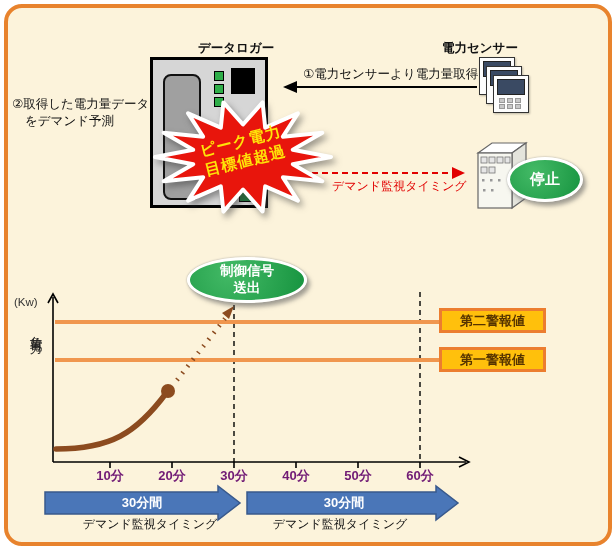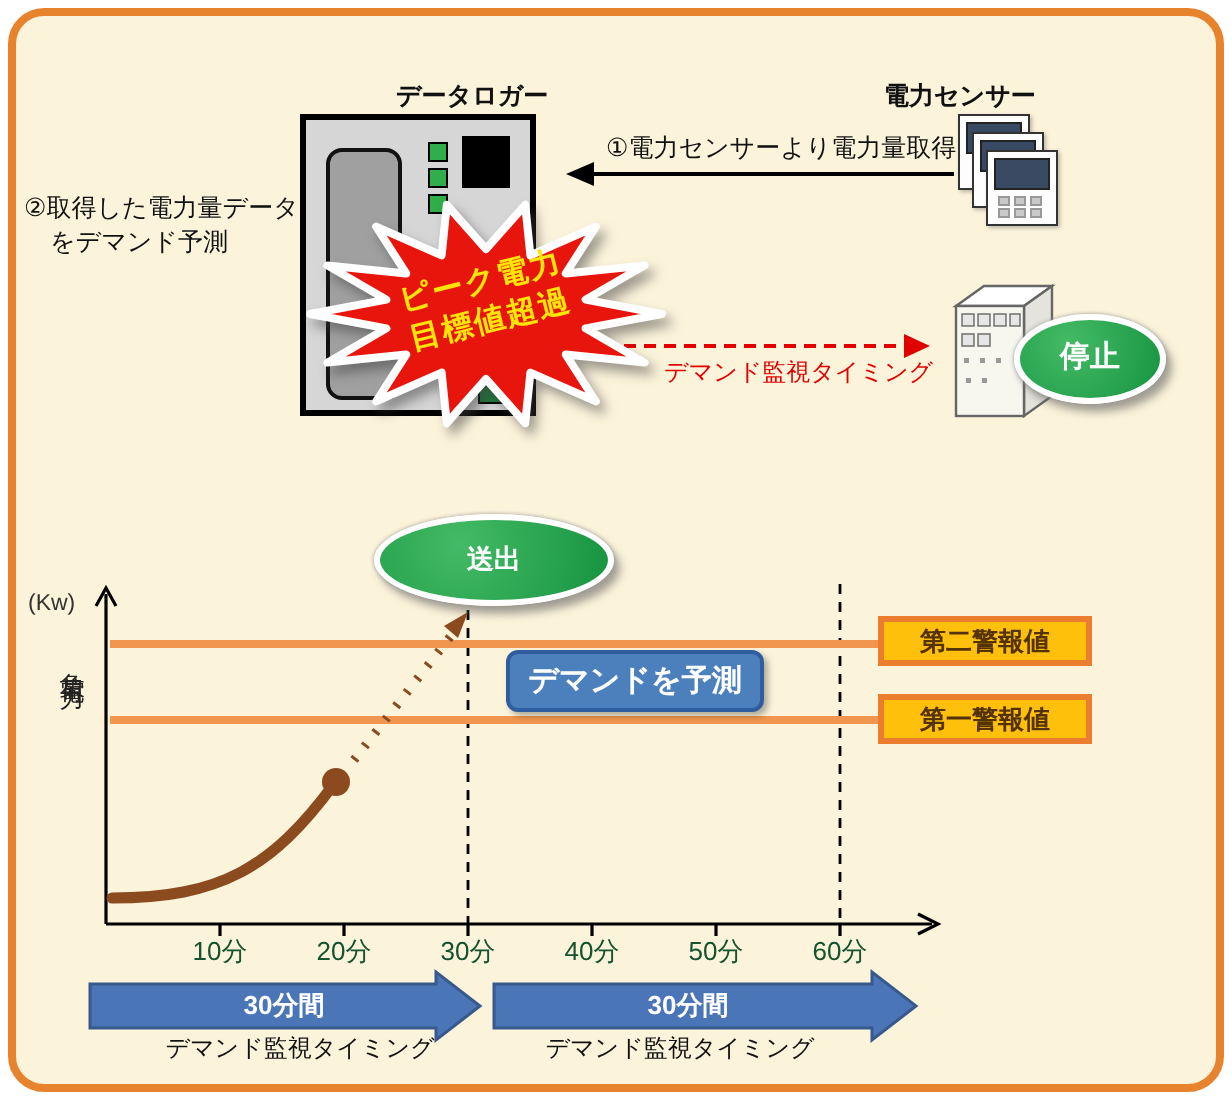--- a/index.html
+++ b/index.html
@@ -40,21 +40,21 @@
            line-height:27px;box-shadow:2px 2px 3px rgba(0,0,0,.3);}
   
   .alarm{left:439px;width:101px;height:19px;background:#FFC00C;border:3px solid #EC7D2F;
          color:#553300;font-weight:bold;font-size:13px;text-align:center;line-height:19px;}
   
   .burst-text{left:170px;top:131px;width:146px;text-align:center;color:#FFE408;font-weight:bold;
               font-size:15.5px;line-height:20px;transform:rotate(-14deg);letter-spacing:1px;}
   
   .kw{left:14px;top:296px;font-size:11.5px;color:#333;}
   .ylab{left:27px;top:326px;font-size:12.5px;color:#222;writing-mode:vertical-rl;letter-spacing:2px;}
-  .xtick{top:467px;width:44px;text-align:center;font-size:13px;font-weight:normal;color:#14532d;}
+  .xtick{top:467px;width:44px;text-align:center;font-size:13px;font-weight:bold;color:#701a75;}
   .interval{top:494px;width:60px;text-align:center;color:#fff;font-weight:bold;font-size:13px;}
   .timing{top:516px;width:170px;text-align:center;font-size:12px;color:#111;}
   .star-svg{filter:drop-shadow(3px 4px 3px rgba(60,60,60,.5));}
 </style>
 </head>
 <body>
 
 <div class="canvas">
   <div class="frame"></div>
 
@@ -154,24 +154,24 @@
     <rect x="21" y="48" width="2.5" height="2.5" fill="#999"></rect>
   </svg>
   <div class="abs gellipse stop z3">
     <div>停止</div>
   </div>
 
   <div class="abs kw z2">(Kw)</div>
   <div class="abs ylab z2">負荷電力</div>
 
   <div class="abs gellipse signal z2">
+    <div>制御信号</div>
     <div>送出</div>
   </div>
 
-  <div class="abs predict z2">デマンドを予測</div>
 
   <div class="abs alarm z2" style="top:308px;">第二警報値</div>
   <div class="abs alarm z2" style="top:347px;">第一警報値</div>
 
   <div class="abs xtick z2" style="left:88px;">10分</div>
   <div class="abs xtick z2" style="left:150px;">20分</div>
   <div class="abs xtick z2" style="left:212px;">30分</div>
   <div class="abs xtick z2" style="left:274px;">40分</div>
   <div class="abs xtick z2" style="left:336px;">50分</div>
   <div class="abs xtick z2" style="left:398px;">60分</div>

